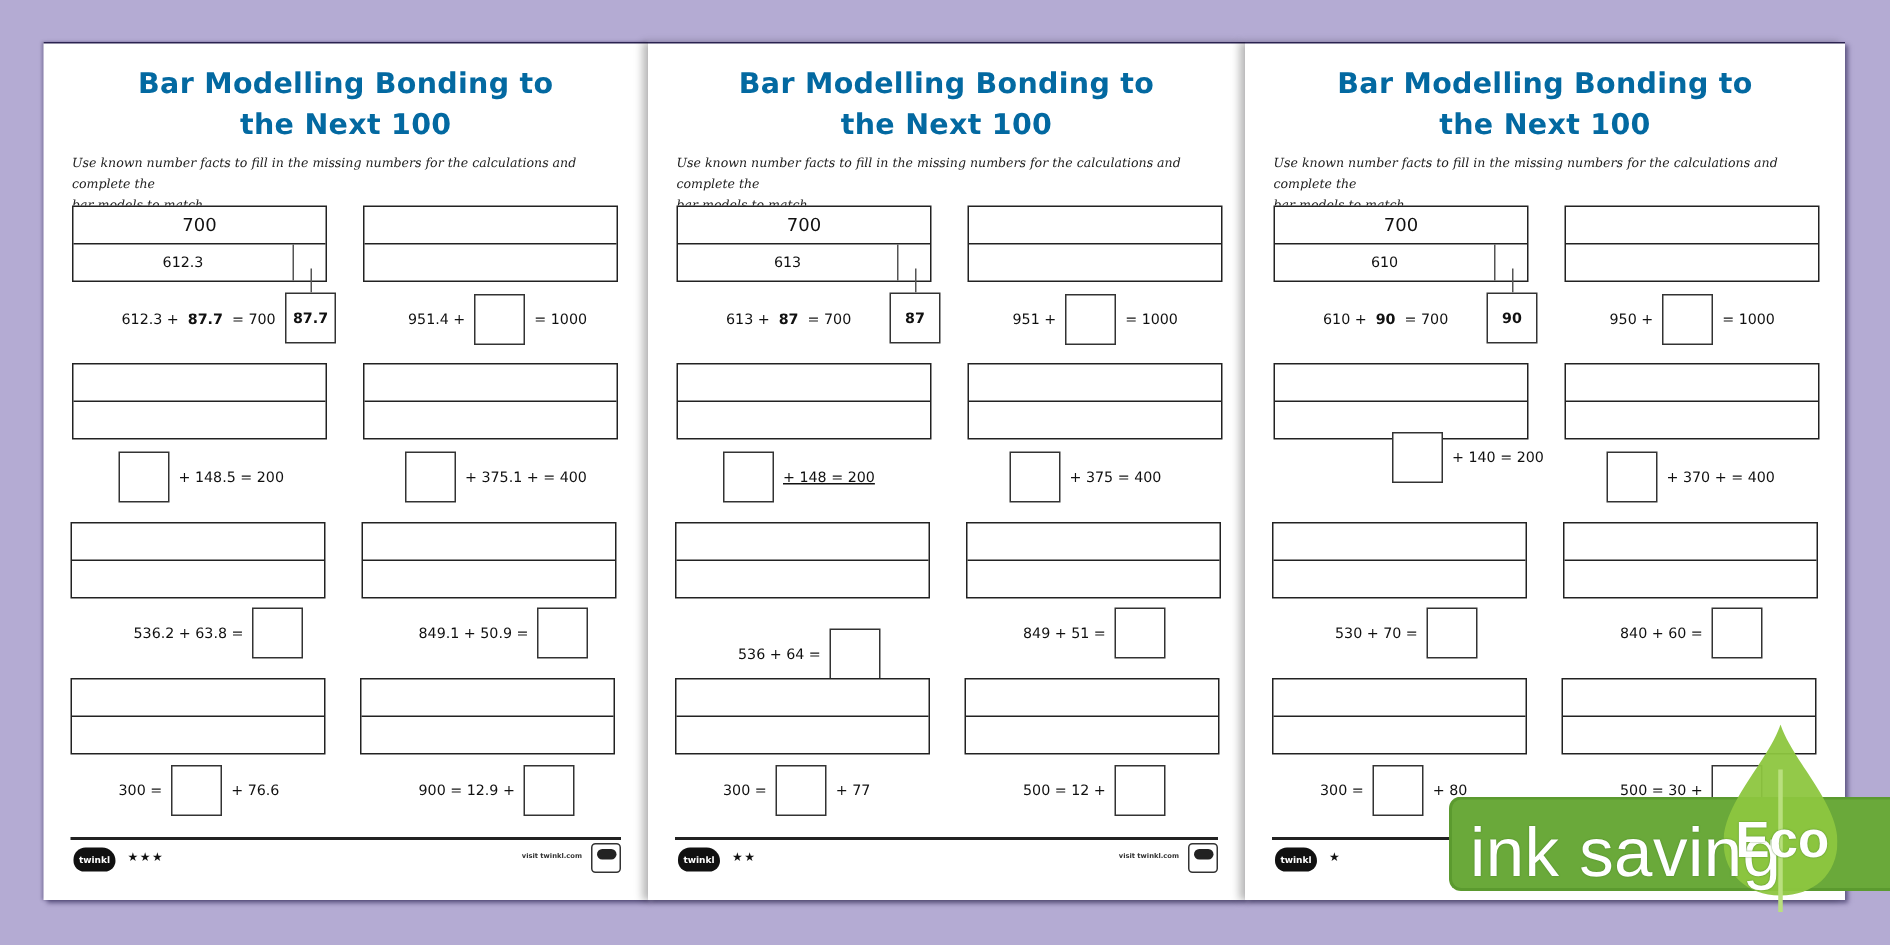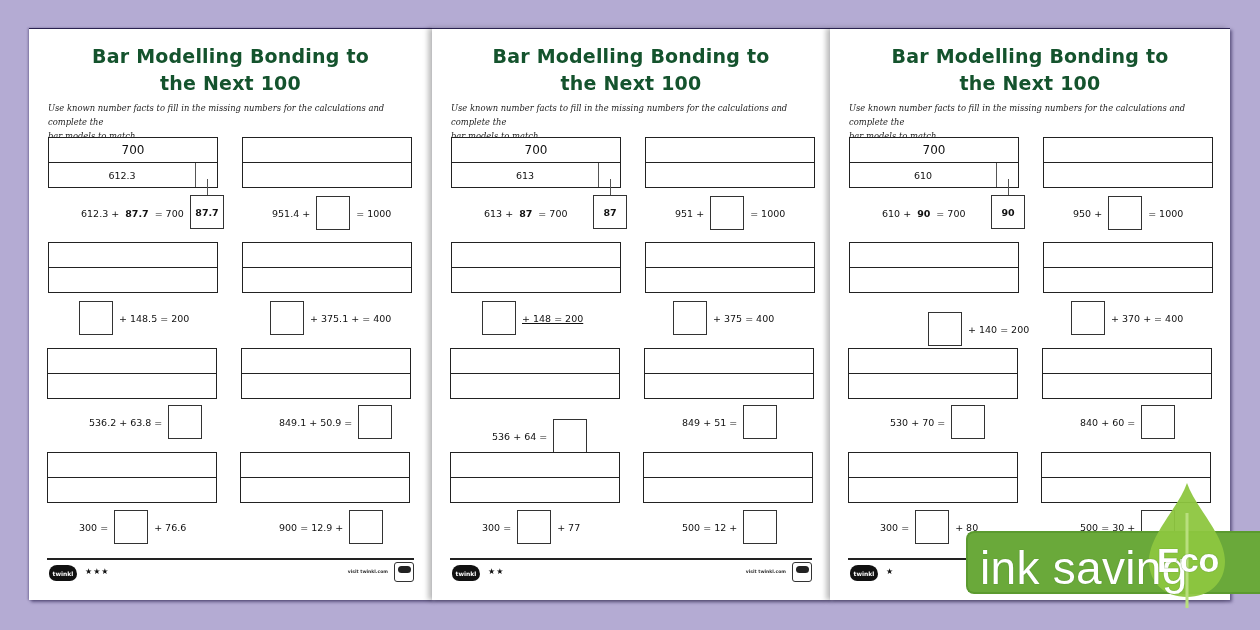--- a/index.html
+++ b/index.html
@@ -7,21 +7,21 @@
   body { background: #b4abd3; position: relative; font-family: "DejaVu Sans", sans-serif; color: #111; }
   .page {
     position: absolute; top: 28px; height: 572px; background: #fff;
     box-shadow: 2px 2px 3px rgba(30,20,70,0.55), -1px 0 2px rgba(30,20,70,0.35);
     border-top: 1px solid #2a2250;
   }
   .page.mid { box-shadow: -4px 0 5px rgba(0,0,0,0.25), 2px 2px 3px rgba(30,20,70,0.55); }
   .title {
     position: absolute; left: 0; right: 0; top: 14px; text-align: center;
     font-family: "DejaVu Sans", sans-serif; font-weight: bold; font-size: 19px; line-height: 27px;
-    color: #14532d; letter-spacing: 0.2px;
+    color: #0369a1; letter-spacing: 0.2px;
   }
   .instr {
     position: absolute; left: 19px; right: 14px; top: 72px;
     font-family: "DejaVu Serif", serif; font-style: italic; font-size: 8.4px; line-height: 14px; color: #222;
   }
   .bar {
     position: absolute; height: 51px; border: 1.5px solid #222; background: #fff;
   }
   .bar .top { position: absolute; left: 0; right: 0; top: 0; height: 25px; border-bottom: 1.5px solid #222;
     display: flex; align-items: center; justify-content: center; font-size: 12px; }
@@ -280,21 +280,21 @@
     <div class="eq" style="left:243px; top:167px;">
       <span>950 +</span>
       <span class="box"></span>
       <span>= 1000</span>
     </div>
 
     <div class="bar" style="left:19px; top:213px; width:170px;">
       <div class="top"></div>
         <div class="bottom"></div>
     </div>
-    <div class="eq" style="left:50px; top:283px;padding-left:48px;">
+    <div class="eq" style="left:50px; top:259px;padding-left:48px;">
       <span class="box"></span>
       <span>+ 140 = 200</span>
     </div>
     <div class="bar" style="left:213px; top:213px; width:170px;">
       <div class="top"></div>
         <div class="bottom"></div>
     </div>
     <div class="eq" style="left:241px; top:272px;">
       <span class="box"></span>
       <span>+ 370 + = 400</span>

